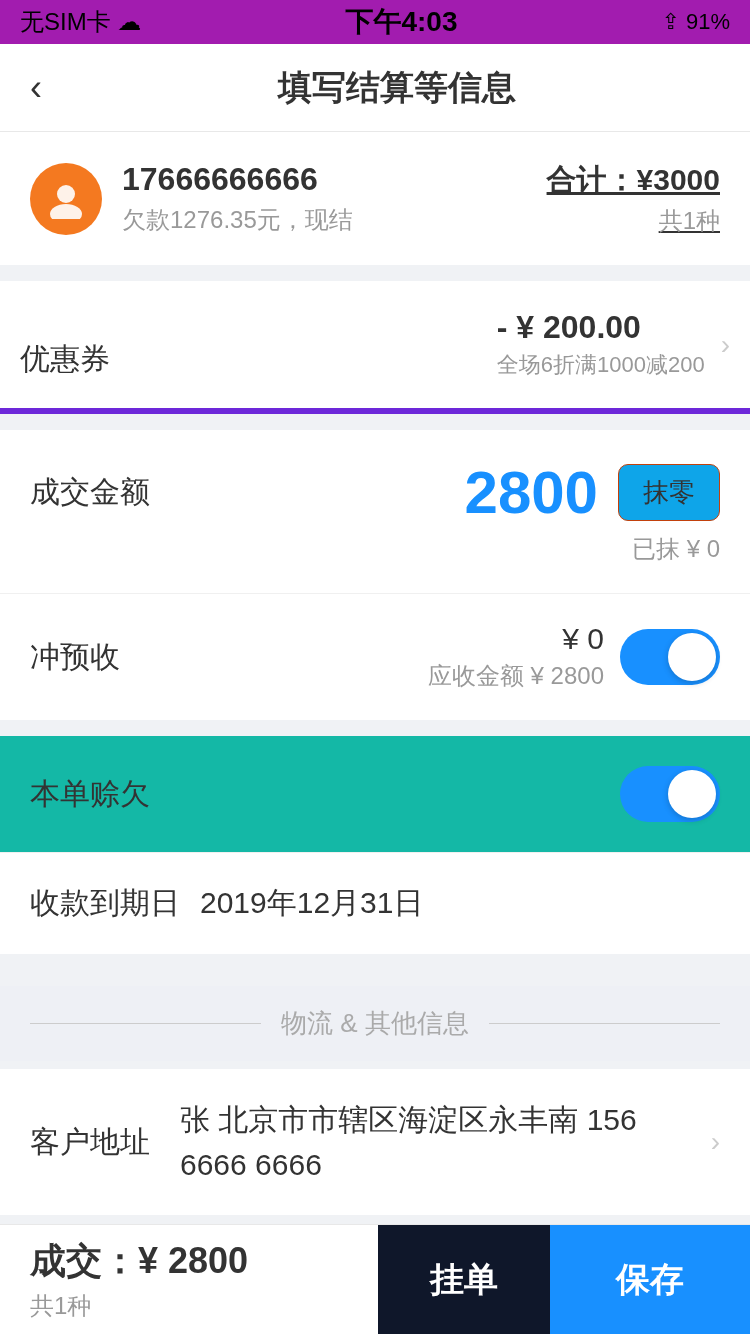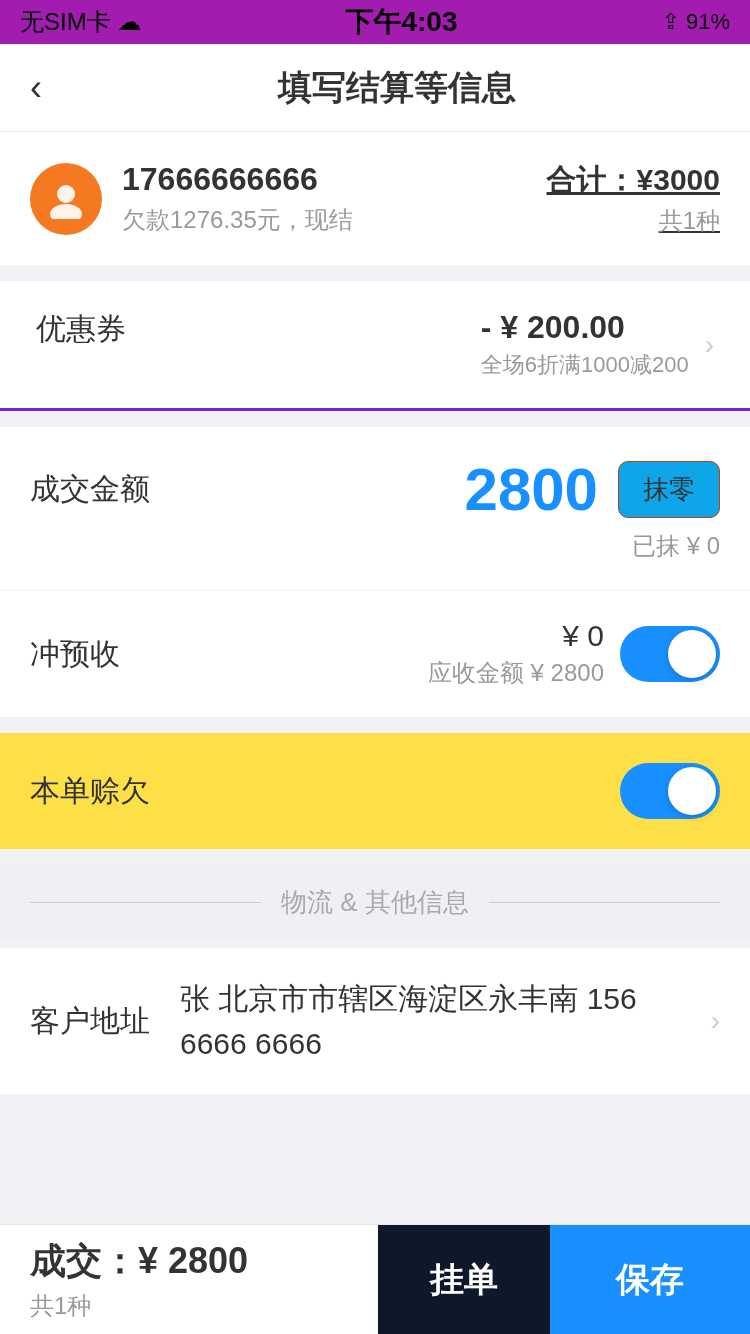--- a/index.html
+++ b/index.html
@@ -89,24 +89,24 @@
     
     .section-divider {
       height: 16px;
       background: #f0f2f5;
     }
 
     
     .row-item {
       background: #fff;
       display: flex;
-      align-items: flex-start;
-      justify-content: space-between;
-      padding: 28px 36px;
-      border-bottom: 3px solid #6d28d9;
+      align-items: flex-end;
+      justify-content: space-between;
+      padding: 28px 20px;
+      border-bottom: 6px solid #6d28d9;
     }
     .row-label { font-size: 30px; color: #333; }
     .row-right { display: flex; align-items: center; gap: 16px; }
     .coupon-amount { font-size: 32px; font-weight: 600; color: #333; }
     .coupon-desc { font-size: 22px; color: #999; margin-top: 4px; text-align: right; }
     .chevron-icon { color: #ccc; font-size: 28px; }
 
     
     .deal-section {
       background: #fff;
@@ -163,21 +163,21 @@
       top: 4px;
       width: 48px;
       height: 48px;
       border-radius: 50%;
       background: #fff;
       box-shadow: 0 2px 6px rgba(0,0,0,0.2);
     }
 
     
     .debt-section {
-      background: #fde047;
+      background: #14b8a6;
       padding: 30px 30px;
       display: flex;
       align-items: center;
       justify-content: space-between;
       margin-bottom: 0;
     }
     .debt-label { font-size: 30px; color: #333; }
 
     
     .duedate-section {
@@ -353,20 +353,26 @@
     </div>
   </div>
 
   <div class="section-divider"></div>
 
   <div class="debt-section">
     <div class="debt-label">本单赊欠</div>
     <div class="toggle"></div>
   </div>
 
+  <div class="duedate-section">
+    <div class="duedate-row">
+      <div class="duedate-label">收款到期日</div>
+      <div class="duedate-value">2019年12月31日</div>
+    </div>
+  </div>
 
   <div class="section-divider"></div>
 
   <div class="logistics-divider">
     <div class="logistics-line"></div>
     <div class="logistics-text">物流 &amp; 其他信息</div>
     <div class="logistics-line"></div>
   </div>
 
   <div class="address-section">

